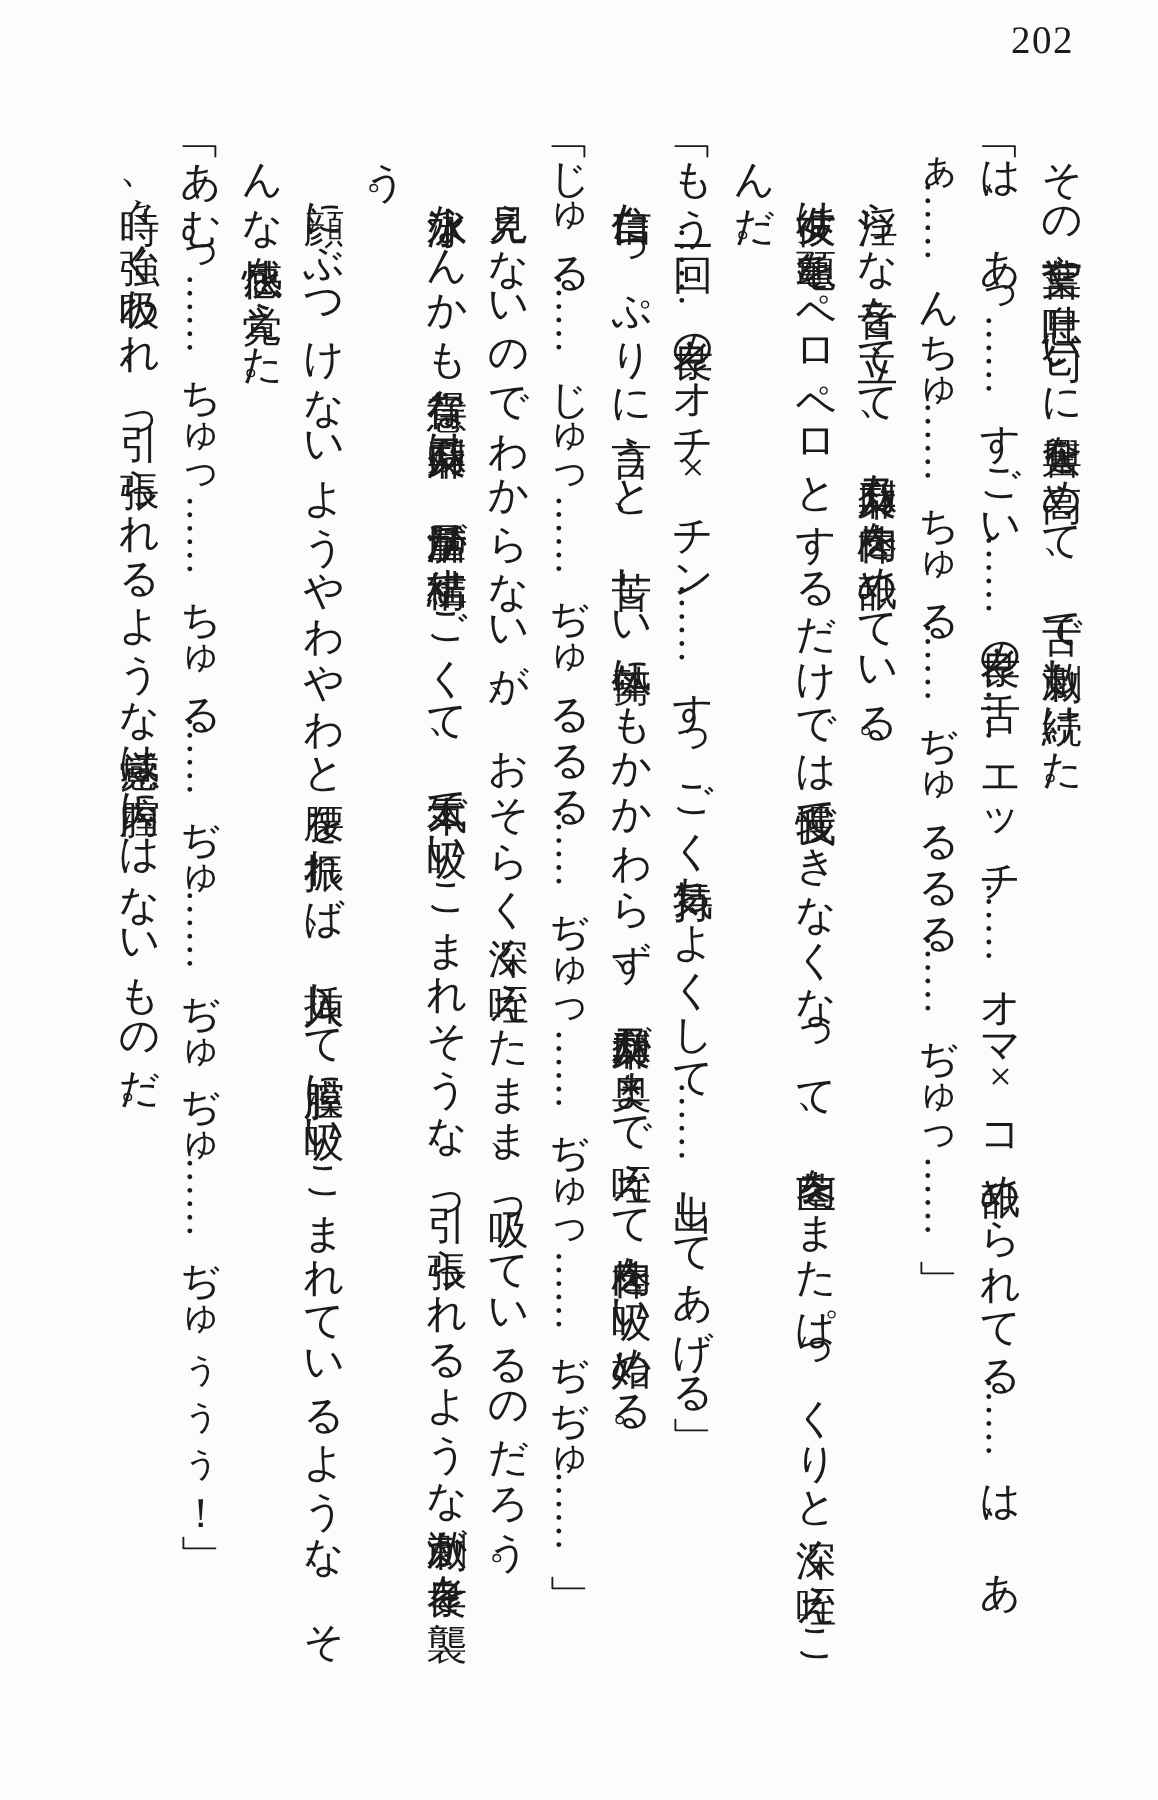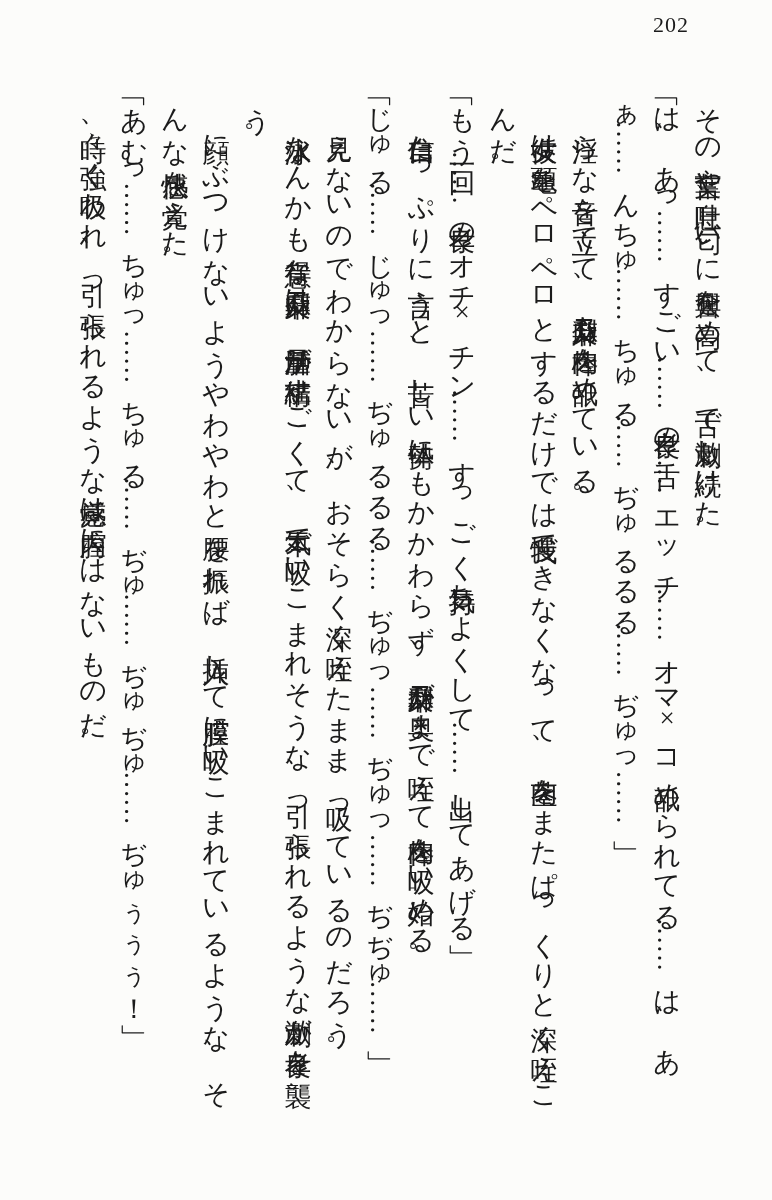--- a/index.html
+++ b/index.html
@@ -15,23 +15,23 @@
   }
   .page {
     position: relative;
     width: 772px;
     height: 1200px;
     background: #fcfcfa;
   }
   .page-number {
     position: absolute;
     top: 12px;
-    left: 653px;
+    left: 674px;
     font-family: "Liberation Serif", "DejaVu Serif", serif;
-    font-size: 22px;
+    font-size: 26px;
     color: #1b1b1b;
     letter-spacing: 1px;
   }
   .text-block {
     position: absolute;
     top: 89px;
     right: 44px;
     height: 1026px;
     writing-mode: vertical-rl;
     text-orientation: mixed;

